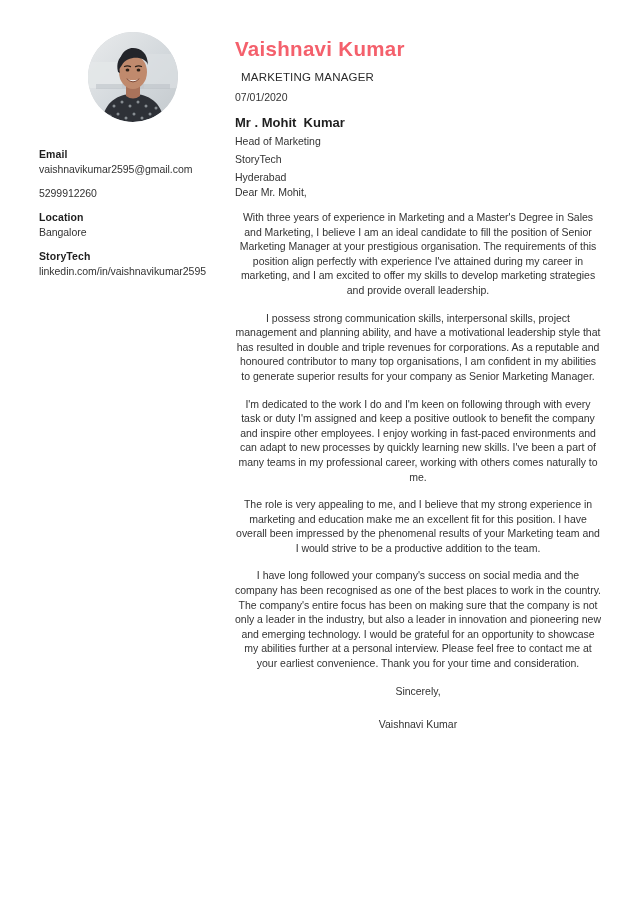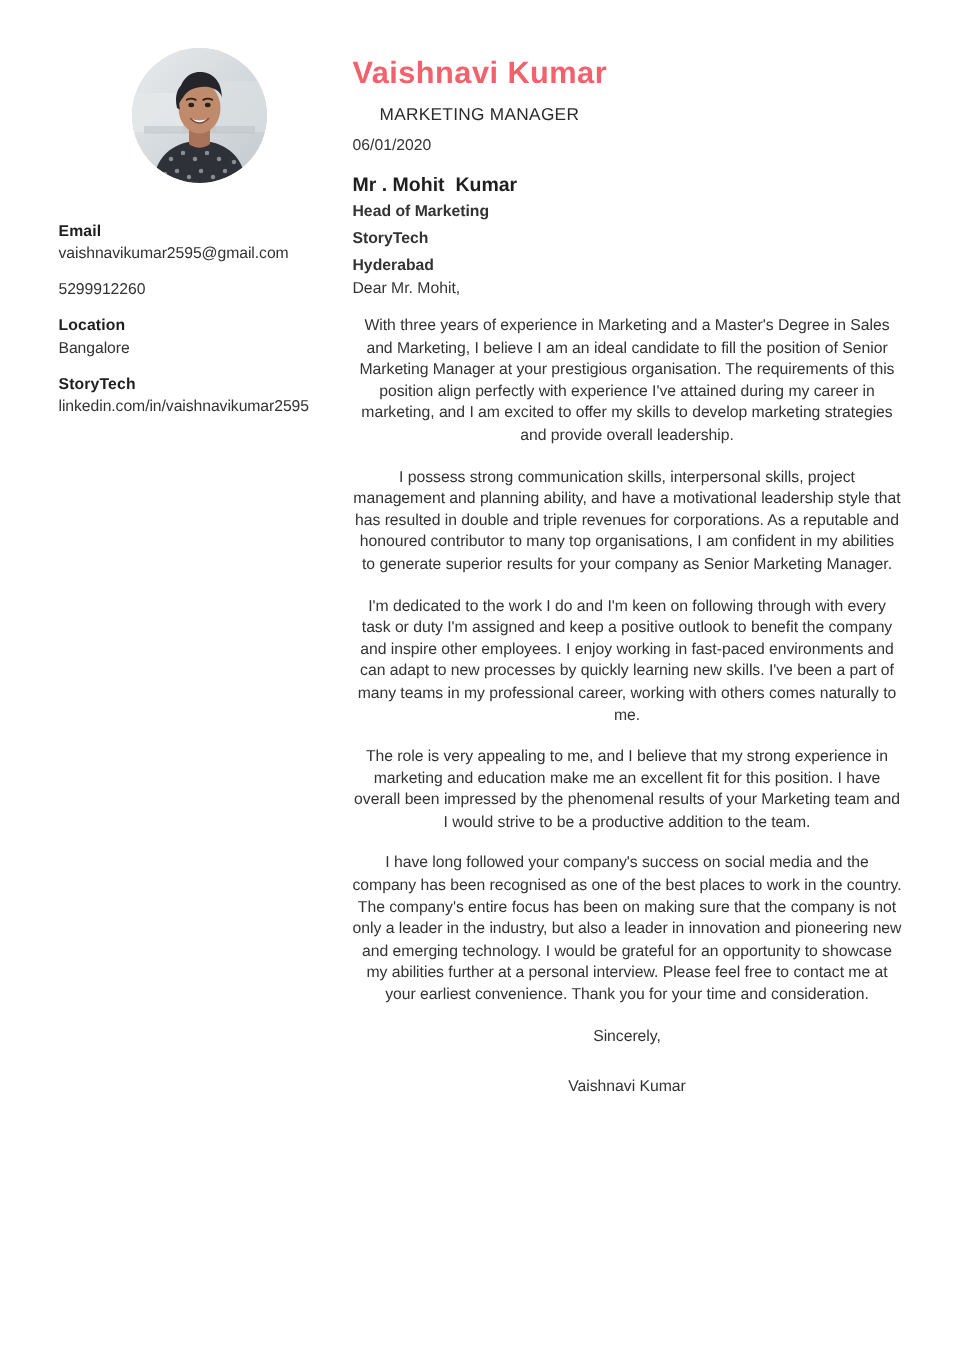--- a/index.html
+++ b/index.html
@@ -88,21 +88,21 @@
     top: 37px;
     font-size: 20.5px;
     font-weight: bold;
     color: #f4606c;
     letter-spacing: 0.3px;
     white-space: nowrap;
   }
 
   .sender-title {
     position: absolute;
-    left: 18px;
+    left: 6px;
     top: 71px;
     font-size: 11.5px;
     font-weight: normal;
     color: #2b2b2b;
     letter-spacing: 0.2px;
     white-space: nowrap;
   }
 
   .letter-date {
     position: absolute;
@@ -121,21 +121,21 @@
   }
   .recipient-name {
     font-size: 13px;
     font-weight: bold;
     color: #1f1f1f;
     line-height: 18px;
     white-space: pre;
   }
   .recipient-line {
     font-size: 10.5px;
-    font-weight: bold;
+    font-weight: normal;
     color: #333333;
     line-height: 18px;
   }
 
   .salutation {
     position: absolute;
     left: 0;
     top: 186px;
     font-size: 10.5px;
     color: #333333;
@@ -247,21 +247,21 @@
         <div class="contact-value">linkedin.com/in/vaishnavikumar2595</div>
       </div>
     </div>
 
   </div>
 
   <div class="main">
 
     <div class="sender-name">Vaishnavi Kumar</div>
     <div class="sender-title">MARKETING MANAGER</div>
-    <div class="letter-date">06/01/2020</div>
+    <div class="letter-date">07/01/2020</div>
 
     <div class="recipient">
       <div class="recipient-name">Mr . Mohit  Kumar</div>
       <div class="recipient-line">Head of Marketing</div>
       <div class="recipient-line">StoryTech</div>
       <div class="recipient-line">Hyderabad</div>
     </div>
 
     <div class="salutation">Dear Mr. Mohit,</div>
 

